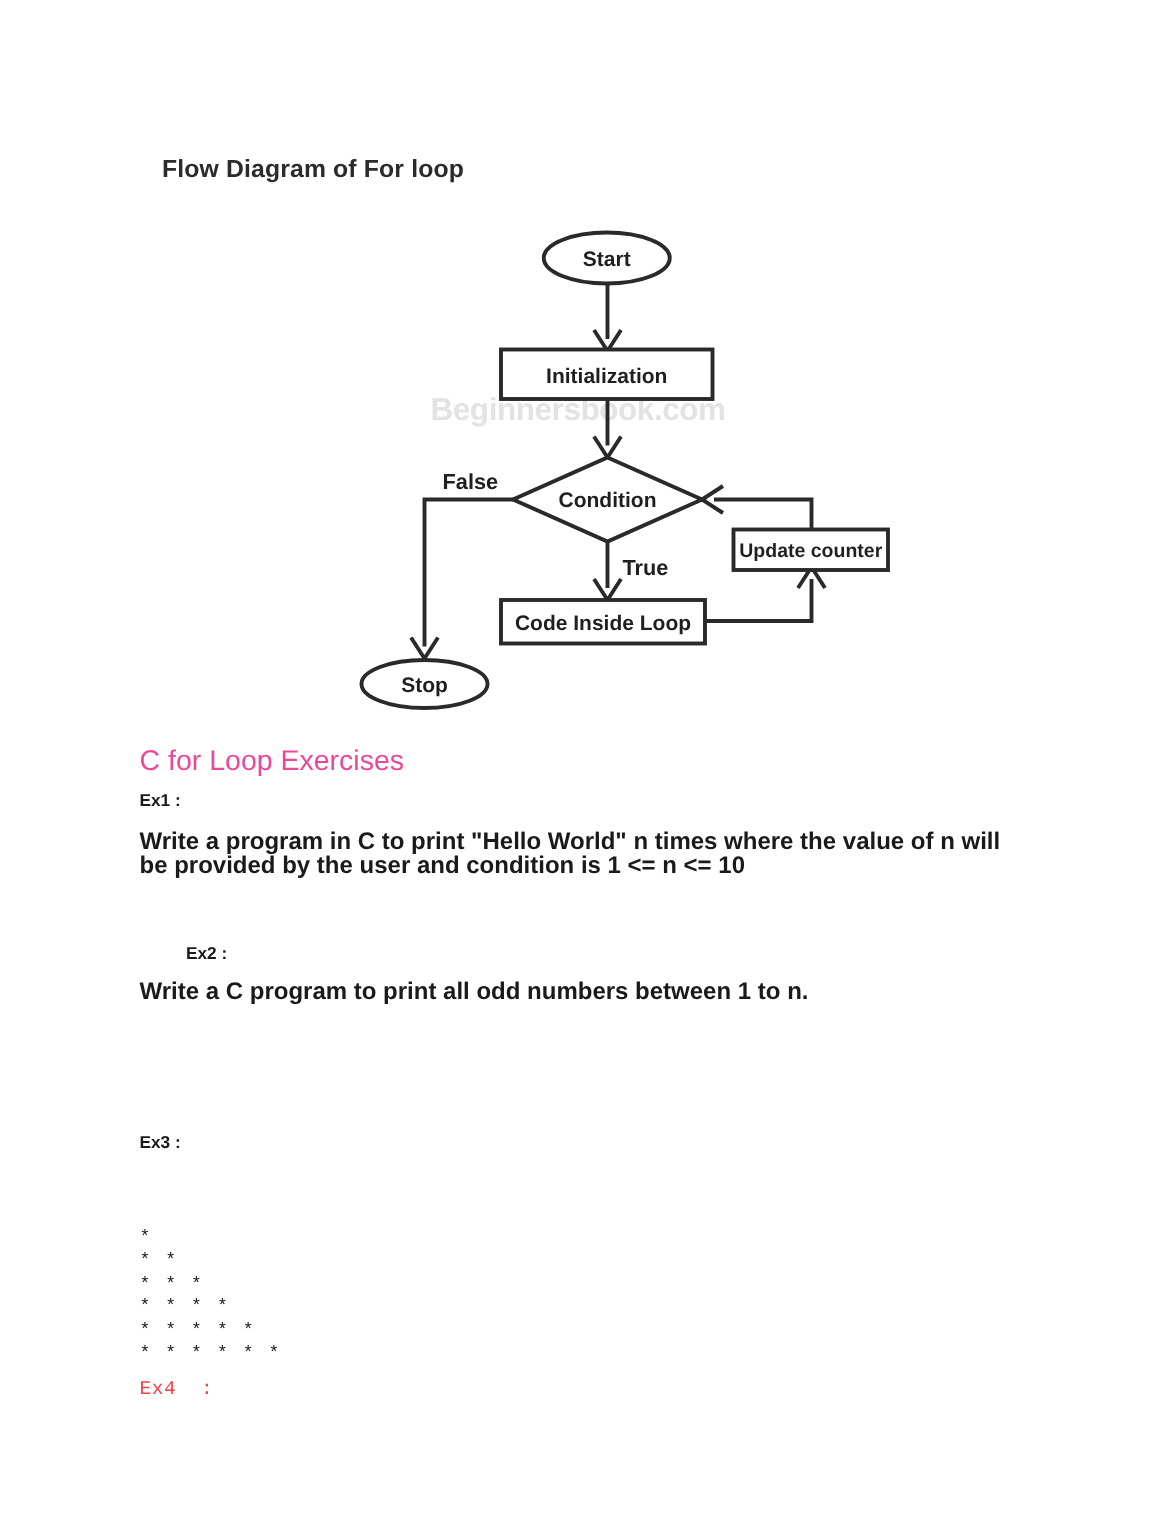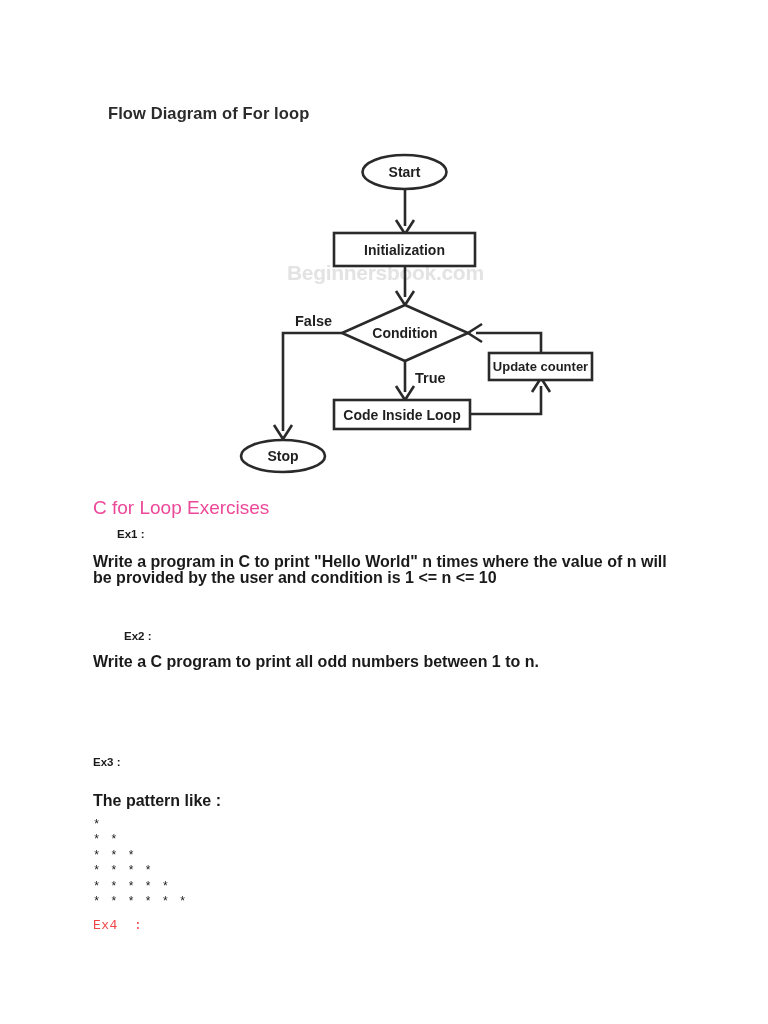--- a/index.html
+++ b/index.html
@@ -151,28 +151,27 @@
       <text class="fc-label fc-node-text" x="283" y="321" text-anchor="middle">Stop</text>
 
       <text class="fc-label fc-edge-text" x="295" y="186">False</text>
       <text class="fc-label fc-edge-text" x="415" y="243">True</text>
 
     </svg>
   </div>
 
   <div class="body-block sec-heading" style="top:497px;">C for Loop Exercises</div>
 
-  <div class="body-block ex-label" style="top:528px;margin-left:24px;">Ex1 :</div>
+  <div class="body-block ex-label" style="top:528px;">Ex1 :</div>
   <div class="body-block para" style="top:554px;">Write a program in C to print "Hello World" n times where the value of n will be provided by the user and condition is 1 &lt;= n &lt;= 10</div>
 
   <div class="body-block ex-label" style="top:630px;padding-left:31px;">Ex2 :</div>
   <div class="body-block para" style="top:654px;">Write a C program to print all odd numbers between 1 to n.</div>
 
   <div class="body-block ex-label" style="top:756px;">Ex3 :</div>
-  <div class="body-block para" style="top:793px;">The pattern like :</div>
 
   <div class="body-block stars" style="top:818px;">*
 * *
 * * *
 * * * *
 * * * * *
 * * * * * *</div>
 
   <div class="body-block ex4" style="top:918px;">Ex4  :</div>
 

